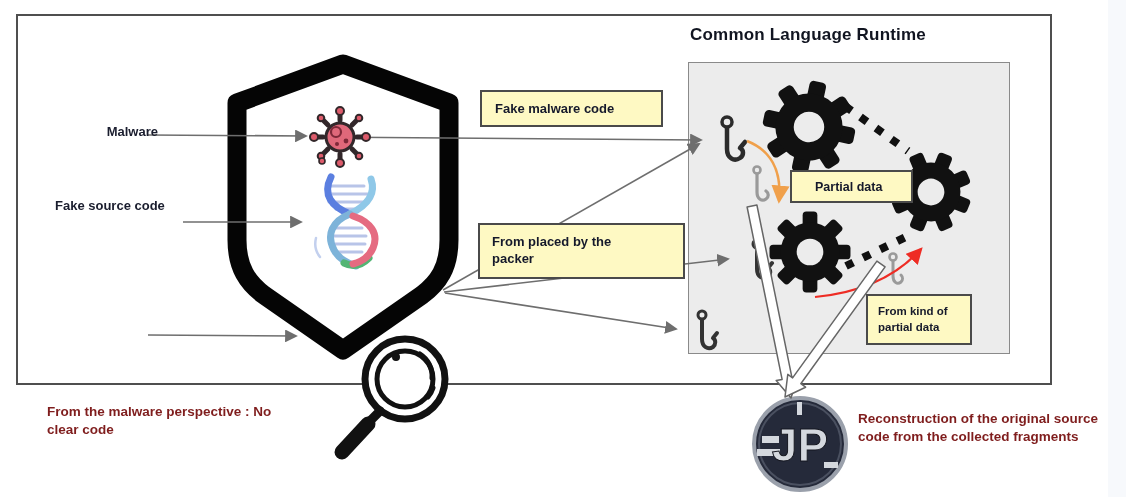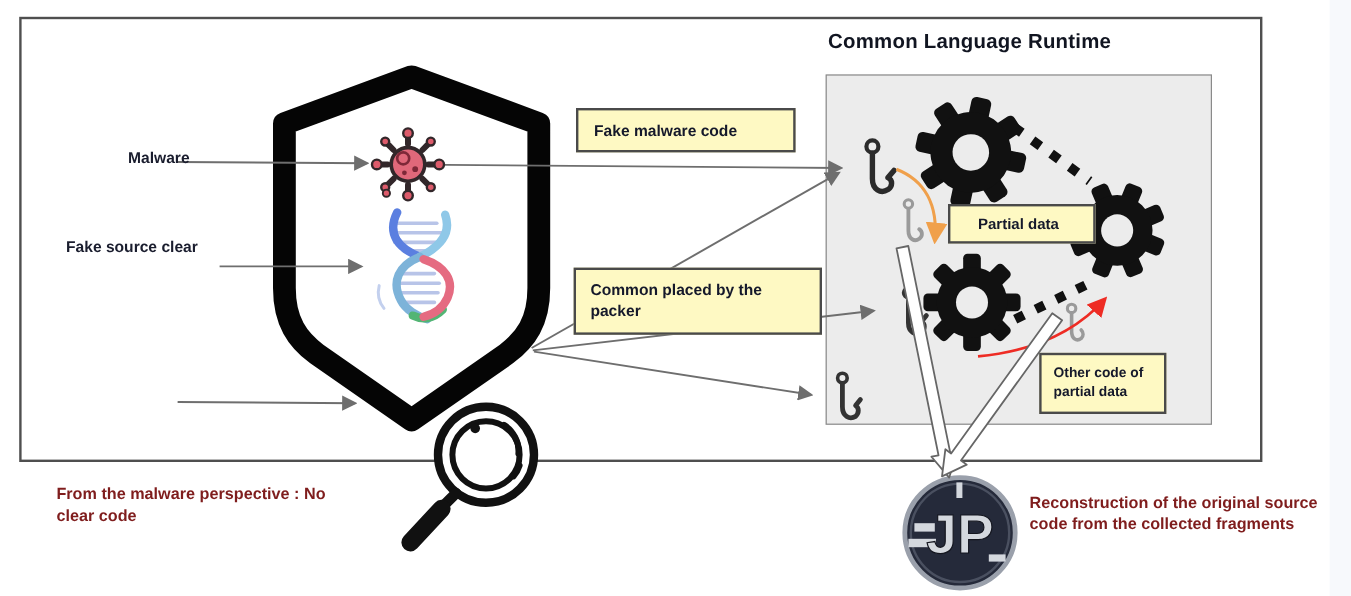--- a/index.html
+++ b/index.html
@@ -172,35 +172,35 @@
       <circle cx="800" cy="444" r="41" fill="none" stroke="#4a5060" stroke-width="2"></circle>
       <rect x="797" y="402" width="5" height="13" fill="#d4d8de"></rect>
       <rect x="762" y="436" width="17" height="7" fill="#d4d8de"></rect>
       <rect x="757" y="449" width="23" height="7" fill="#d4d8de"></rect>
       <rect x="824" y="462" width="14" height="6" fill="#d4d8de"></rect>
       <text x="800" y="461" text-anchor="middle" font-family="Liberation Sans, sans-serif" font-size="46" font-weight="700" fill="#d4d8de" stroke="#14161f" stroke-width="1">JP</text>
     </g>
   </svg>
 
   <div class="abs lbl lbl-malware">Malware</div>
-  <div class="abs lbl lbl-fake-source">Fake source clear</div>
+  <div class="abs lbl lbl-fake-source">Fake source code</div>
   <div class="abs note note-perspective">From the malware perspective : No clear code</div>
   <div class="abs note note-reconstruction">Reconstruction of the original source code from the collected fragments</div>
 
   <div class="abs callout co-fake">
     <span>Fake malware code</span>
   </div>
   <div class="abs callout co-hooks">
-    <span>Common placed by the packer</span>
+    <span>From placed by the packer</span>
   </div>
   <div class="abs callout co-partial">
     <span>Partial data</span>
   </div>
   <div class="abs callout co-other">
-    <span>Other code of partial data</span>
+    <span>From kind of partial data</span>
   </div>
 
   <svg class="abs layer top" viewBox="0 0 1126 497">
     <polygon points="747.1,207.0 782.1,379.4 776.2,380.6 791,398 797.8,376.2 791.9,377.4 756.9,205.0" fill="#ffffff" stroke="#666666" stroke-width="1.5" stroke-linejoin="round"></polygon>
     <polygon points="876.9,261.1 792.6,377.9 787.8,374.4 785,397 805.6,387.2 800.8,383.7 885.1,266.9" fill="#ffffff" stroke="#666666" stroke-width="1.5" stroke-linejoin="round"></polygon>
   </svg>
 
 </div>
 
 </body></html>

